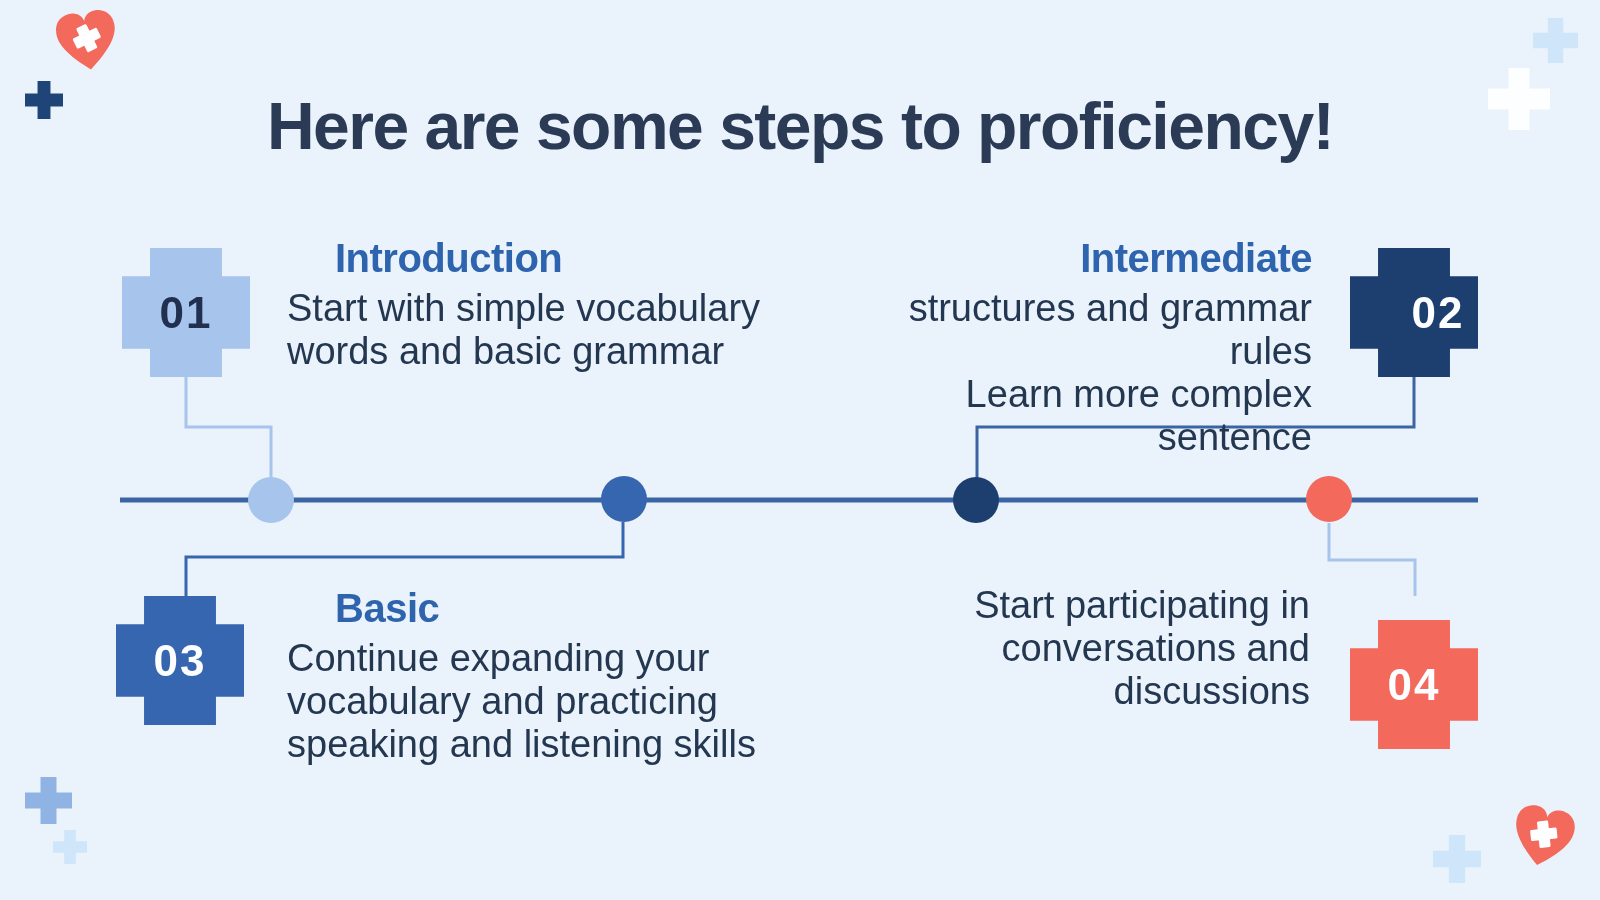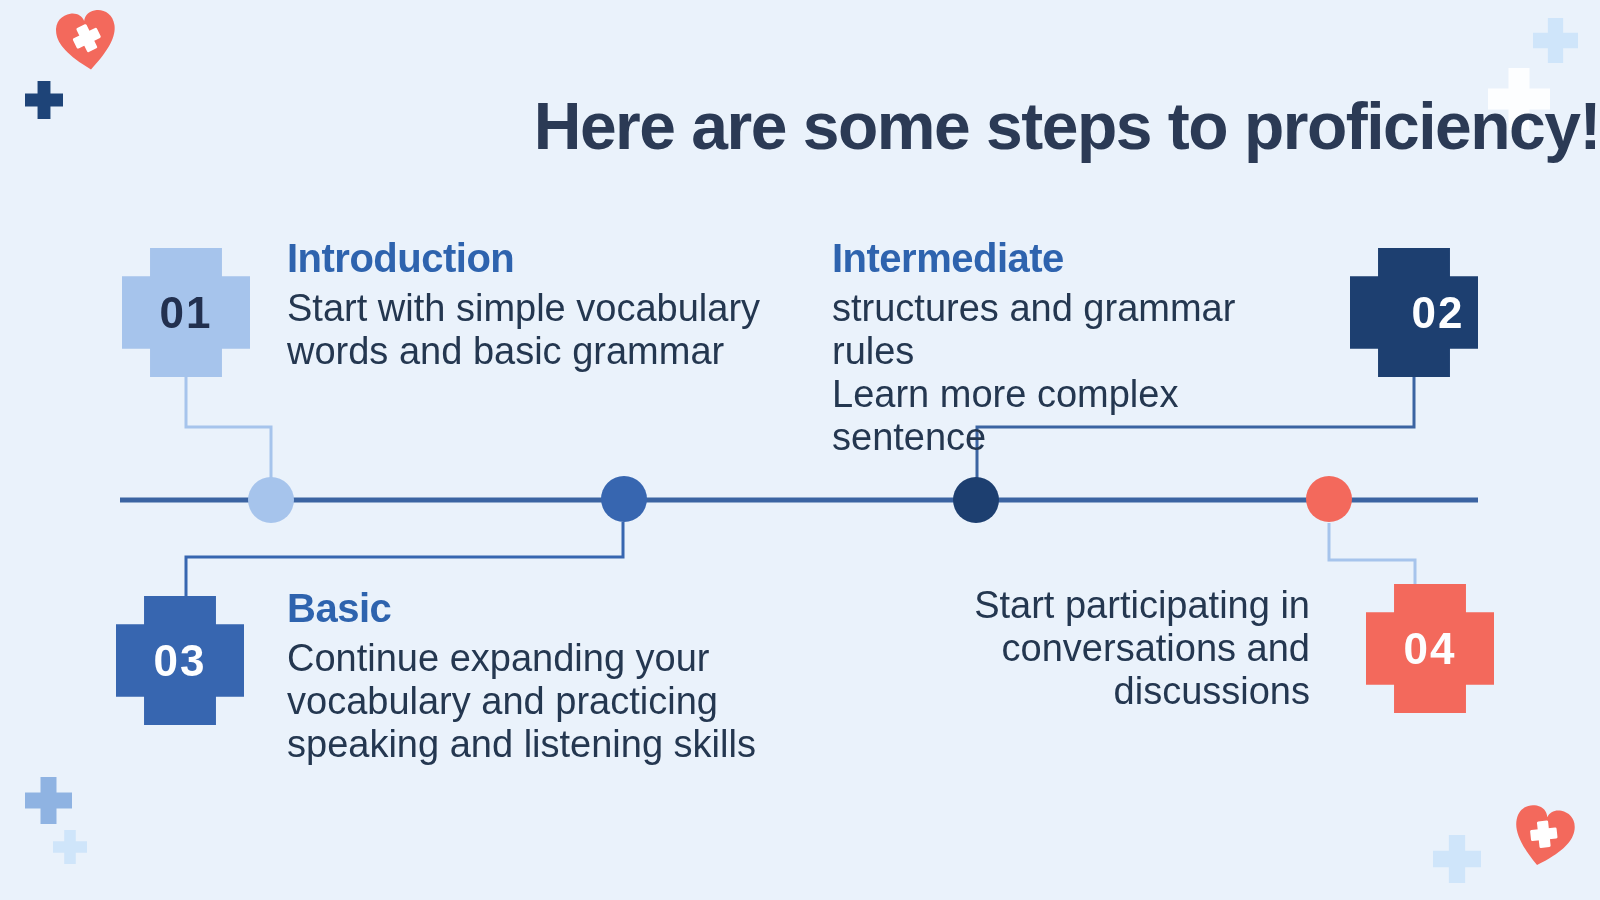--- a/index.html
+++ b/index.html
@@ -22,21 +22,21 @@
   html,body{width:1600px;height:900px;}
   body{
     position:relative;
     background:var(--bg);
     overflow:hidden;
     font-family:"Liberation Sans","DejaVu Sans",sans-serif;
   }
   .slide-title{
     position:absolute;
     top:88px;left:0;width:1600px;
-    text-align:right;
+    text-align:center;
     font-size:66px;
     font-weight:800;
     letter-spacing:-1.5px;
     color:var(--title);
   }
   svg.wires{position:absolute;left:0;top:0;}
   .tl{stroke:var(--line);stroke-width:5;fill:none;}
   .c-light{stroke:var(--lightblue);stroke-width:3;fill:none;}
   .c-med{stroke:var(--medblue);stroke-width:3;fill:none;}
   .c-dark{stroke:var(--line);stroke-width:3;fill:none;}
@@ -47,29 +47,29 @@
   .cross-badge{
     position:absolute;
     width:128px;height:129px;
     clip-path:polygon(21.9% 0,78.1% 0,78.1% 21.9%,100% 21.9%,100% 78.1%,78.1% 78.1%,78.1% 100%,21.9% 100%,21.9% 78.1%,0 78.1%,0 21.9%,21.9% 21.9%);
     display:flex;align-items:center;justify-content:center;
     font-weight:800;font-size:44px;letter-spacing:2px;
   }
   .badge-1{left:122px;top:248px;background:var(--lightblue);color:var(--numnavy);}
   .badge-2{left:1350px;top:248px;background:var(--navy);color:var(--white);padding-left:48px;}
   .badge-3{left:116px;top:596px;background:var(--medblue);color:var(--white);}
-  .badge-4{left:1350px;top:584px;background:var(--coral);color:var(--white);margin-left:16px;}
+  .badge-4{left:1350px;top:620px;background:var(--coral);color:var(--white);}
   .step-text{position:absolute;width:480px;}
   .step-text .hd{
     font-size:40px;font-weight:800;letter-spacing:-0.5px;
-    line-height:48px;color:var(--heading);margin-bottom:5px;
+    line-height:48px;color:var(--heading);margin-bottom:5px;margin-left:48px;
   }
   .step-text .ds{font-size:38px;line-height:43px;color:var(--body);}
   .text-1{left:287px;top:234px;text-align:left;}
-  .text-2{right:288px;top:234px;text-align:left;}
+  .text-2{right:288px;top:234px;text-align:right;}
   .text-3{left:287px;top:584px;text-align:left;}
   .text-4{right:290px;top:584px;text-align:right;}
   .plus-deco{
     position:absolute;
     clip-path:polygon(33% 0,67% 0,67% 33%,100% 33%,100% 67%,67% 67%,67% 100%,33% 100%,33% 67%,0 67%,0 33%,33% 33%);
   }
   .heart-deco{position:absolute;}
 </style>
 </head>
 <body>

